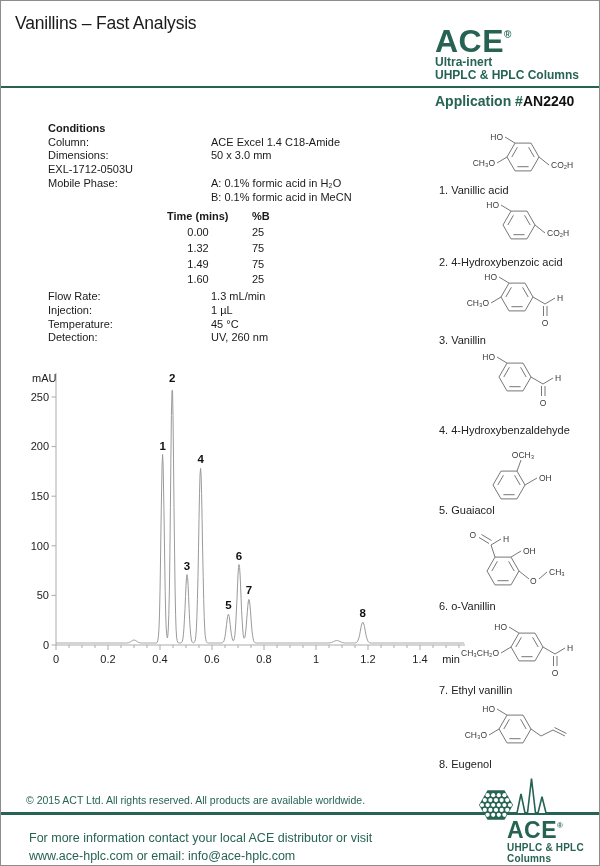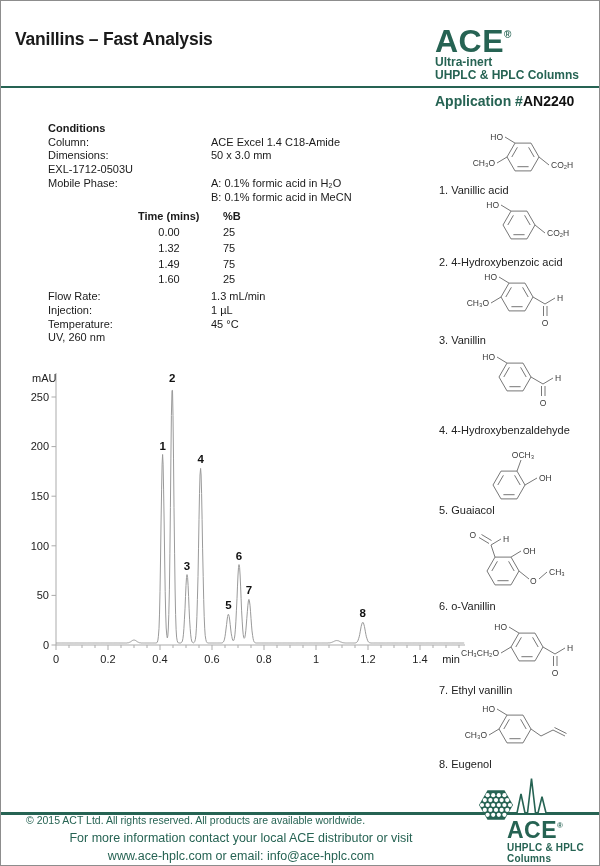--- a/index.html
+++ b/index.html
@@ -1,50 +1,50 @@
 <!DOCTYPE html>
 <html><head>
 <meta charset="utf-8">
 <style>
   html,body{margin:0;padding:0;background:#fff;}
   .page{position:relative;width:600px;height:866px;background:#fff;border:1px solid #8d8d8d;
         box-sizing:border-box;font-family:"Liberation Sans",sans-serif;color:#1a1a1a;overflow:hidden;}
-  .title{position:absolute;left:14px;top:28px;font-size:17.5px;font-weight:bold;letter-spacing:-0.2px;}
+  .title{position:absolute;left:14px;top:12px;font-size:17.5px;font-weight:normal;letter-spacing:-0.2px;}
   .logo-top{position:absolute;left:434px;top:19px;color:#266353;}
   .logo-brand{font-size:32px;font-weight:bold;line-height:30px;letter-spacing:0.5px;}
   .logo-brand sup{font-size:10px;vertical-align:14px;letter-spacing:0;}
   .logo-tag{font-size:12px;font-weight:bold;line-height:13px;}
   .rule{position:absolute;left:0;width:600px;background:#266353;}
   #rule-top{top:85px;height:2px;}
   #rule-bottom{top:811px;height:2.5px;}
   .application{position:absolute;left:434px;top:92px;font-size:14px;font-weight:bold;color:#266353;}
   .application .num{color:#111;}
   .conditions{position:absolute;left:47px;top:121px;width:385px;font-size:11px;line-height:13.7px;}
   .cond-heading{font-weight:bold;}
   .cond-row{display:flex;}
   .cond-label{width:163px;flex:none;}
-  .gradient{margin-left:90px;margin-top:5px;margin-bottom:2px;}
+  .gradient{margin-left:119px;margin-top:5px;margin-bottom:2px;}
   .g-row{display:flex;line-height:15.8px;}
   .g-head{font-weight:bold;}
   .g-time{width:62px;text-align:center;}
   .g-head .g-time{text-align:left;}
   .g-b{margin-left:23px;width:40px;}
   #chart{position:absolute;left:12px;top:358px;text-align:right;}
   .ax{stroke:#ababab;stroke-width:1;fill:none;}
   .tick{font-size:11px;fill:#222;font-family:"Liberation Sans",sans-serif;}
   .trace{stroke:#9a9a9a;stroke-width:1;fill:none;}
   .pk{font-size:11.5px;font-weight:bold;fill:#111;font-family:"Liberation Sans",sans-serif;}
   .structures{position:absolute;left:438px;top:120px;width:160px;}
   .structure{position:absolute;left:0;width:160px;}
   .structure svg{display:block;}
   .ring,.dbl,.bond{stroke:#777;stroke-width:1;fill:none;}
   .slabel{font-size:8.5px;fill:#3a3a3a;font-family:"Liberation Sans",sans-serif;}
   .caption{font-size:11px;text-align:left;margin-top:1px;color:#222;}
-  .copyright{position:absolute;left:25px;top:793px;font-size:10.5px;color:#266353;margin-top:20px;}
-  .contact{position:absolute;left:28px;top:829px;width:424px;text-align:center;font-size:12.5px;
+  .copyright{position:absolute;left:25px;top:793px;font-size:10.5px;color:#266353;}
+  .contact{position:absolute;left:28px;top:829px;width:424px;text-align:left;font-size:12.5px;
            line-height:17.5px;color:#266353;}
   .footer-logo-icon{position:absolute;left:470px;top:768px;}
   .footer-logo-text{position:absolute;left:506px;top:813px;color:#266353;}
   .fl-brand{font-size:23px;font-weight:bold;line-height:24px;letter-spacing:0.5px;}
   .fl-brand sup{font-size:8px;vertical-align:10px;}
   .fl-sub{font-size:10px;font-weight:bold;line-height:11px;letter-spacing:0.2px;}
 </style>
 </head>
 <body>
 
@@ -119,20 +119,21 @@
     </div>
     <div class="cond-row">
       <span class="cond-label">Injection:</span>
       <span>1 µL</span>
     </div>
     <div class="cond-row">
       <span class="cond-label">Temperature:</span>
       <span>45 °C</span>
     </div>
     <div class="cond-row">
+      <span class="cond-label">Detection:</span>
       <span>UV, 260 nm</span>
     </div>
   </div>
 
   <div id="chart">
     <svg id="chrom-svg" width="460" height="315">
         <line class="ax" x1="43" y1="14" x2="43" y2="286"></line>
         <line class="ax" x1="43" y1="286" x2="452" y2="286"></line>
         <text class="tick" x="19" y="23">mAU</text>
         <line class="ax" x1="38.5" y1="286" x2="43" y2="286"></line>

